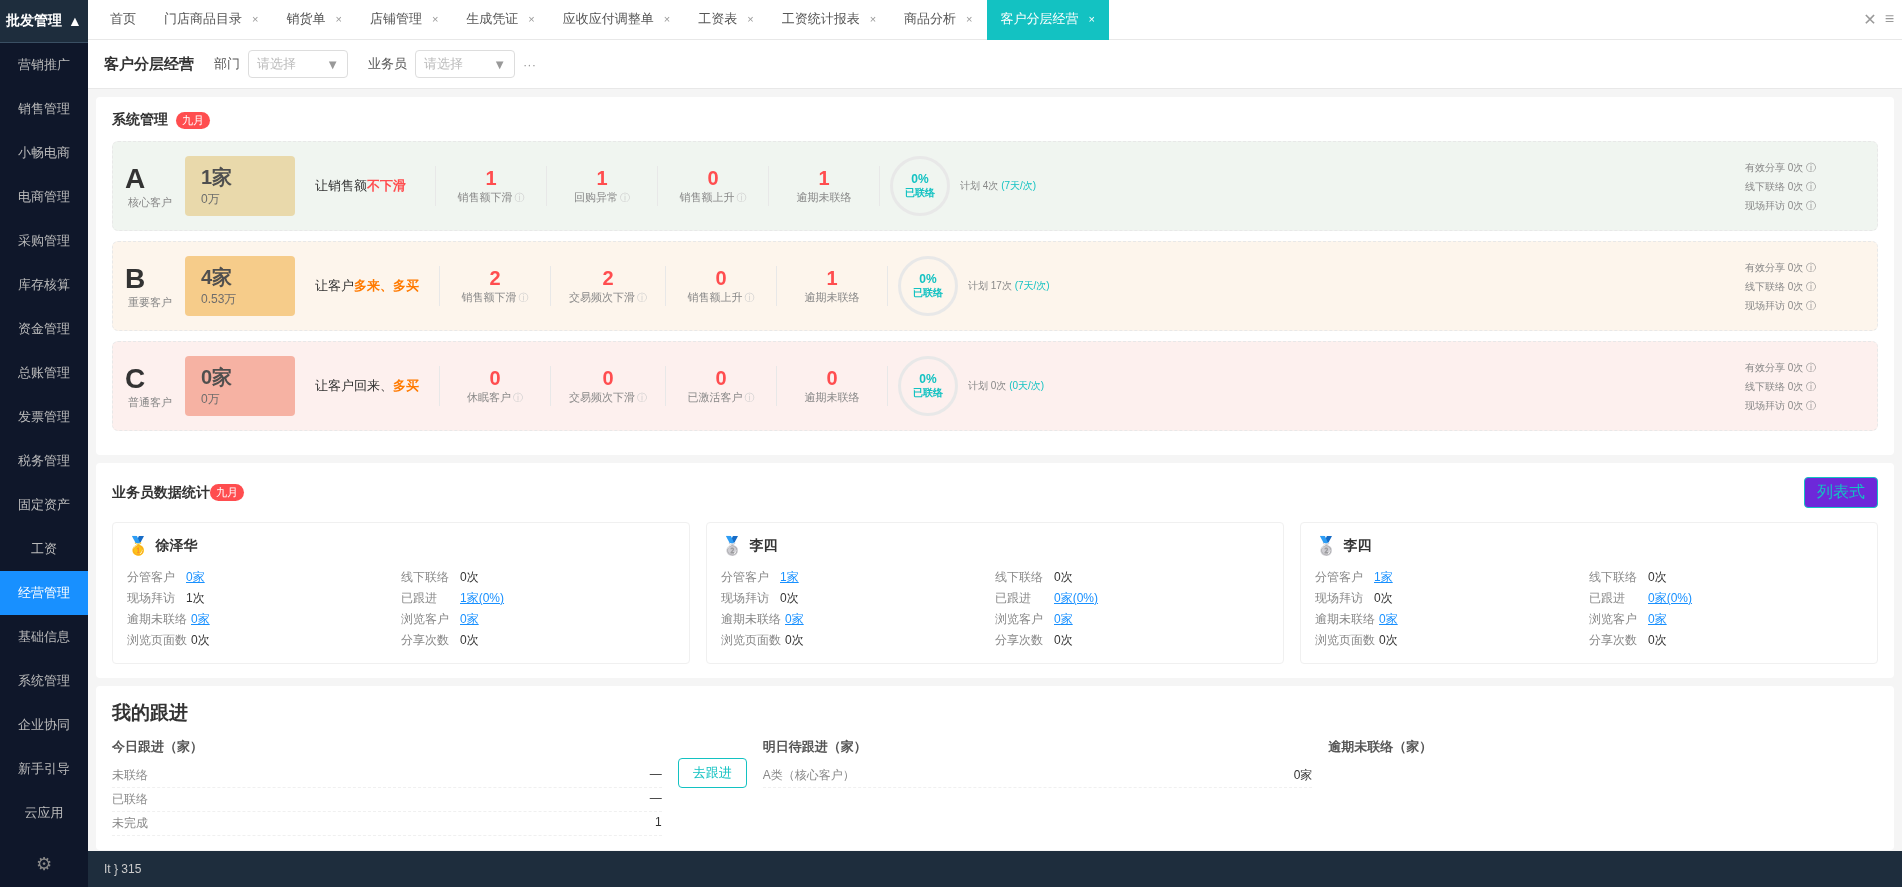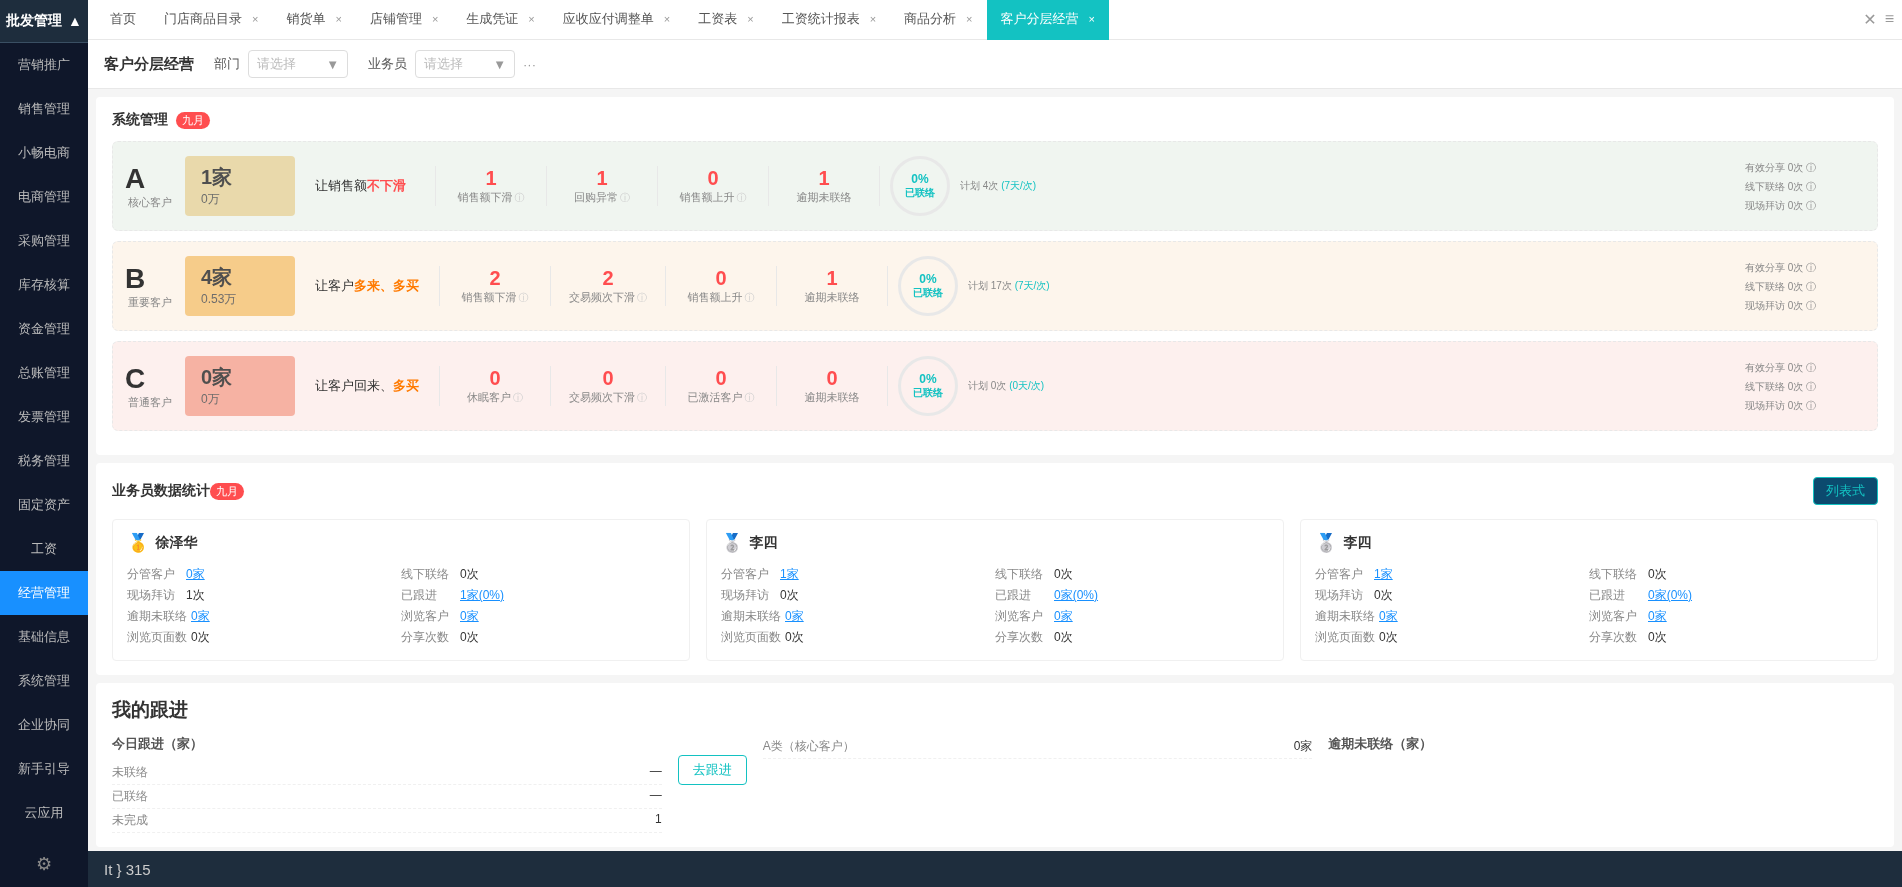--- a/index.html
+++ b/index.html
@@ -57,38 +57,38 @@
 
     .tier-contact-circle { width: 60px; height: 60px; border-radius: 50%; border: 3px solid #e8e8e8; display: flex; flex-direction: column; align-items: center; justify-content: center; font-size: 11px; color: #13c2c2; font-weight: bold; flex-shrink: 0; }
     .tier-contact-info { min-width: 120px; font-size: 10px; color: #888; line-height: 1.8; }
     .tier-contact-info a { color: #13c2c2; text-decoration: none; }
 
     .tier-right-stats { min-width: 120px; font-size: 10px; color: #888; line-height: 1.9; text-align: left; margin-left: auto; }
 
     
     .staff-section { background: #fff; margin: 8px; border-radius: 4px; padding: 14px 16px; }
     .staff-header { display: flex; align-items: center; margin-bottom: 14px; }
-    .list-btn { margin-left: auto; border: 1px solid #13c2c2; color: #13c2c2; background: #0c4a6e; padding: 4px 12px; border-radius: 4px; cursor: pointer; font-size: 13px; }
+    .list-btn { margin-left: auto; border: 1px solid #13c2c2; color: #13c2c2; background: #6d28d9; padding: 4px 12px; border-radius: 4px; cursor: pointer; font-size: 16px; }
 
     .staff-grid { display: grid; grid-template-columns: repeat(3, 1fr); gap: 16px; }
     .staff-card { border: 1px solid #f0f0f0; border-radius: 4px; padding: 12px 14px; }
     .staff-name-row { display: flex; align-items: center; gap: 6px; margin-bottom: 10px; font-size: 14px; font-weight: bold; color: #333; }
     .staff-medal { font-size: 18px; }
 
     
     .followup-section { background: #fff; margin: 8px; border-radius: 4px; padding: 14px 16px; }
     .followup-title { font-size: 19px; font-weight: bold; color: #333; margin-bottom: 12px; }
     .followup-grid { display: grid; grid-template-columns: 1fr auto 1fr 1fr; gap: 16px; align-items: start; }
     .followup-col-title { font-size: 13px; color: #555; margin-bottom: 8px; font-weight: bold; }
     .goto-btn { border: 1px solid #13c2c2; color: #13c2c2; background: #fff; padding: 5px 14px; border-radius: 4px; cursor: pointer; font-size: 13px; white-space: nowrap; }
     .followup-row { display: flex; justify-content: space-between; font-size: 12px; color: #888; padding: 3px 0; border-bottom: 1px dashed #f0f0f0; }
     .followup-val { color: #333; }
 
     
-    .bottom-bar { background: #1e2d3d; height: 36px; display: flex; align-items: center; padding: 8px 16px; color: #ccc; font-size: 15px; flex-shrink: 0; }
+    .bottom-bar { background: #1e2d3d; height: 36px; display: flex; align-items: center; padding: 8px 16px; color: #ccc; font-size: 12px; flex-shrink: 0; }
   </style>
 </head>
 <body>
 
 <div class="sidebar">
   <div class="sidebar-top">
     <span>批发管理</span>
     <span>▲</span>
   </div>
   <div id="sidebar-items-container">
@@ -485,20 +485,21 @@
               <div class="followup-row">
                 <span>未完成</span>
                 <span class="followup-val">1</span>
               </div>
             </div>
         </div>
         <div style="display:flex;align-items:center;padding-top:20px;">
           <button class="goto-btn">去跟进</button>
         </div>
         <div>
+          <div class="followup-col-title">明日待跟进（家）</div>
           <div id="tomorrow-rows">
               <div class="followup-row">
                 <span>A类（核心客户）</span>
                 <span class="followup-val">0家</span>
               </div>
             </div>
         </div>
         <div>
           <div class="followup-col-title">逾期未联络（家）</div>
           <div id="overdue-rows"></div>

